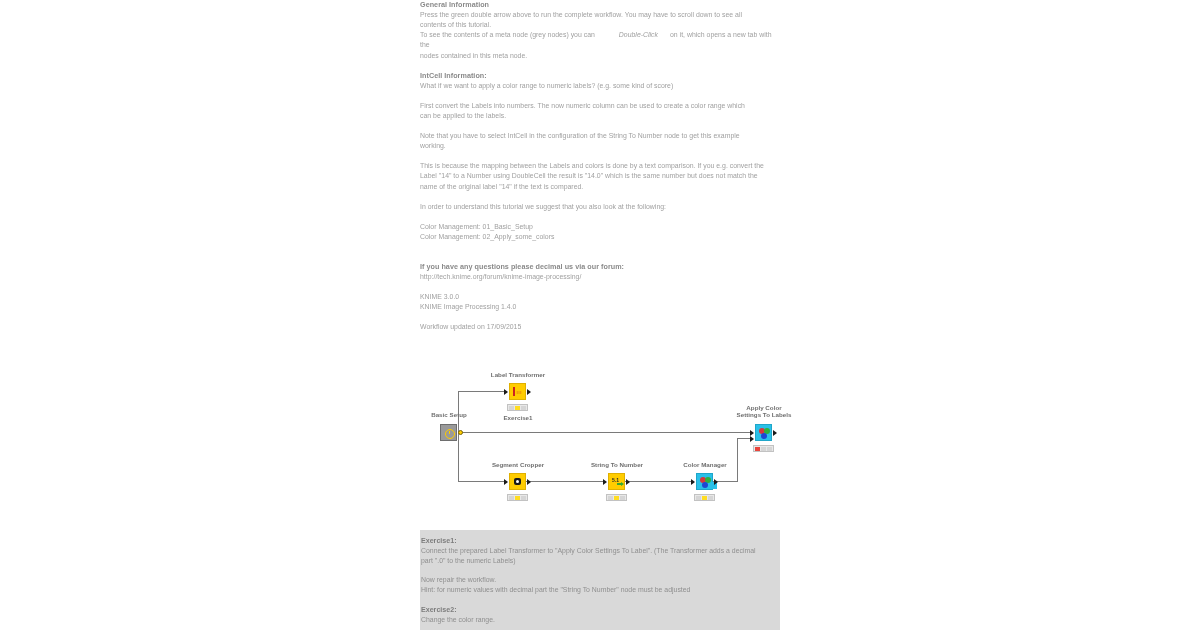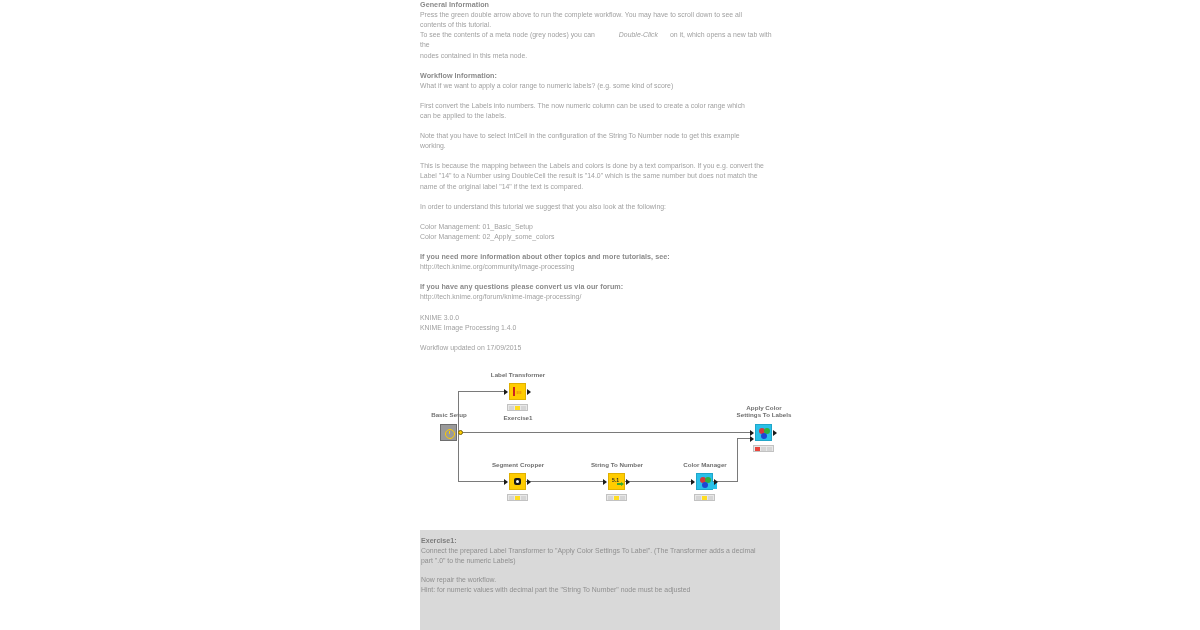--- a/index.html
+++ b/index.html
@@ -255,21 +255,21 @@
       <div class="body">contents of this tutorial.</div>
       <div class="body">
         <span>To see the contents of a meta node (grey nodes) you can</span><span class="gap-inline"></span><span class="ital">Double-Click</span><span class="gap-inline2"></span><span>on it, which opens a new tab with the</span>
       </div>
       <div class="body">nodes contained in this meta node.</div>
     </div>
 
     <div class="spacer"></div>
 
     <div class="section">
-      <div class="head">Workflow Information:</div>
+      <div class="head">IntCell Information:</div>
       <div class="body">What if we want to apply a color range to numeric labels? (e.g. some kind of score)</div>
     </div>
 
     <div class="spacer"></div>
 
     <div class="section">
       <div class="body">First convert the Labels into numbers. The now numeric column can be used to create a color range which</div>
       <div class="body">can be applied to the labels.</div>
     </div>
 
@@ -296,29 +296,25 @@
 
     <div class="spacer"></div>
 
     <div class="section">
       <div class="body">Color Management: 01_Basic_Setup</div>
       <div class="body">Color Management: 02_Apply_some_colors</div>
     </div>
 
     <div class="spacer"></div>
 
-    <div class="section">
-      <div class="head">If you need more information about other topics and more tutorials, see:</div>
-      <div class="body">http://tech.knime.org/community/image-processing</div>
-    </div>
-
-    <div class="spacer"></div>
-
-    <div class="section">
-      <div class="head">If you have any questions please convert us via our forum:</div>
+
+    <div class="spacer"></div>
+
+    <div class="section">
+      <div class="head">If you have any questions please decimal us via our forum:</div>
       <div class="body">http://tech.knime.org/forum/knime-image-processing/</div>
     </div>
 
     <div class="spacer"></div>
 
     <div class="section">
       <div class="body">KNIME 3.0.0</div>
       <div class="body">KNIME Image Processing 1.4.0</div>
     </div>
 
@@ -453,15 +449,19 @@
       <div class="ex-head">Exercise1:</div>
       <div class="ex-body">Connect the prepared Label Transformer to "Apply Color Settings To Label". (The Transformer adds a decimal</div>
       <div class="ex-body">part ".0" to the numeric Labels)</div>
     </div>
     <div class="spacer-sm"></div>
     <div>
       <div class="ex-body">Now repair the workflow.</div>
       <div class="ex-body">Hint: for numeric values with decimal part the "String To Number" node must be adjusted</div>
     </div>
     <div class="spacer-sm"></div>
+    <div>
+      <div class="ex-head">Exercise2:</div>
+      <div class="ex-body">Change the color range.</div>
+    </div>
   </div>
 
 </div>
 
 </body></html>

